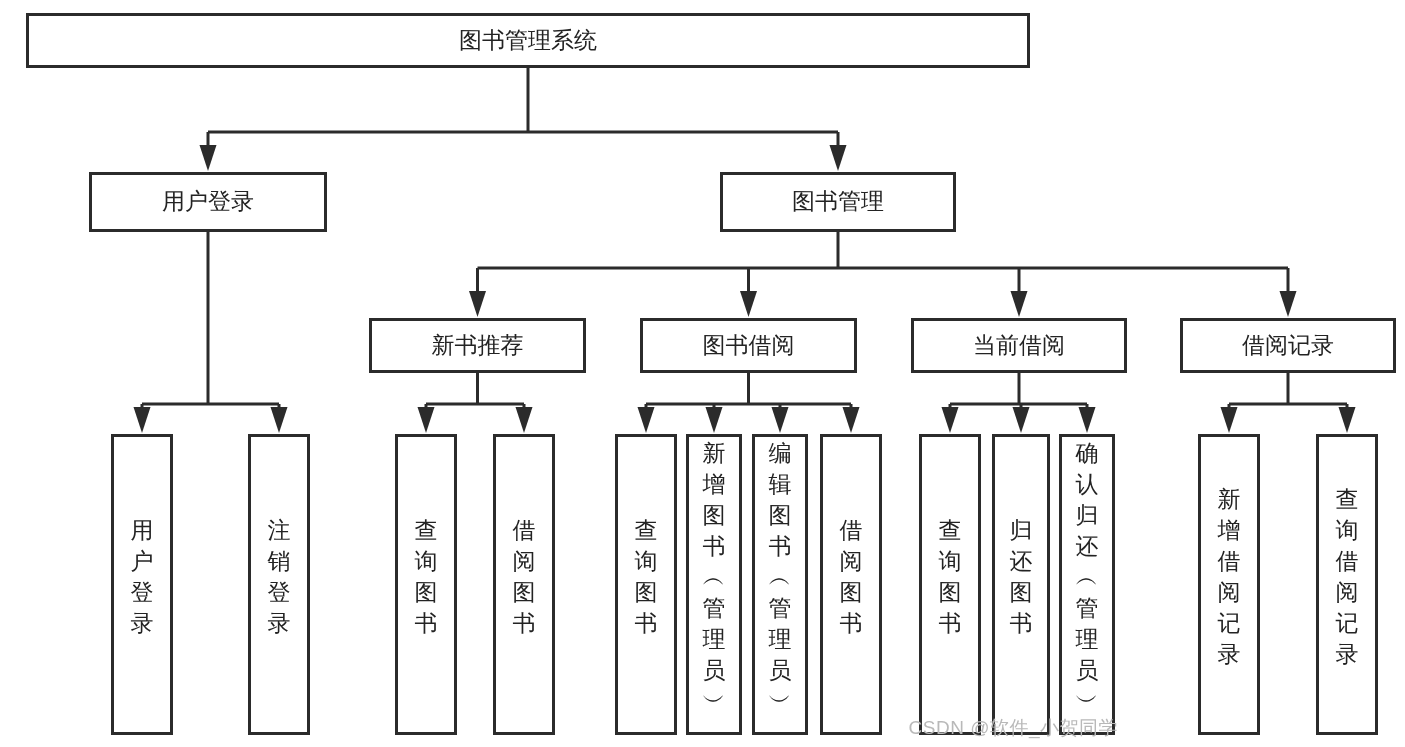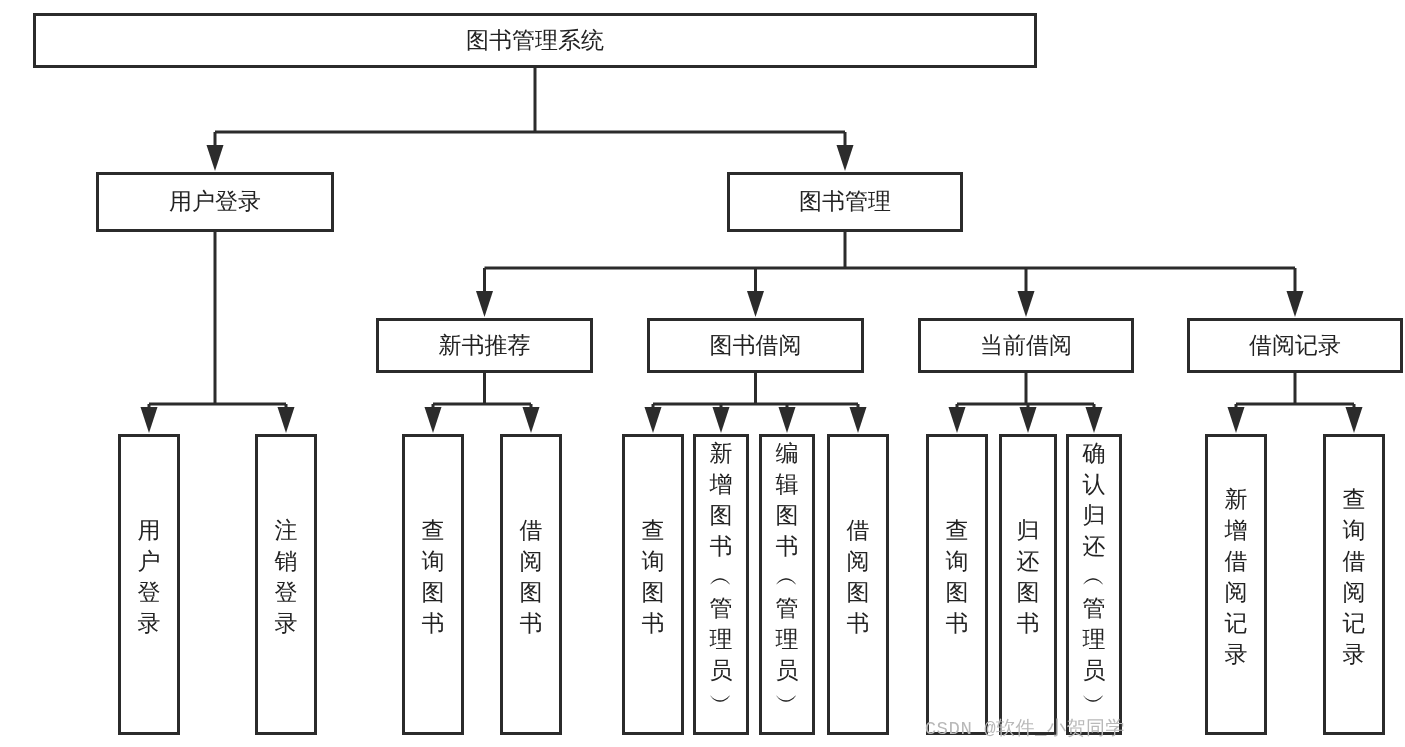--- a/index.html
+++ b/index.html
@@ -9,21 +9,21 @@
   }
   body {
     width: 1405px;
     height: 747px;
     position: relative;
     overflow: hidden;
     font-family: "Liberation Sans", "DejaVu Sans", sans-serif;
   }
   #diagram-root {
     position: absolute;
-    left: 15px;
+    left: 8px;
     top: 0;
     width: 1118px;
     height: 747px;
   }
   svg#tree-svg {
     display: block;
     width: 1405px;
     height: 747px;
     background: #ffffff;
   }
@@ -52,21 +52,21 @@
     stroke-linecap: butt;
   }
   .connector-arrow {
     fill: #2b2b2b;
     stroke: none;
   }
   .watermark-text {
     position: absolute;
     right: 8px;
     bottom: 6px;
-    font-family: Liberation Mono, monospace;
+    font-family: Liberation Sans, sans-serif;
     font-size: 19px;
     color: #b9b9b9;
     letter-spacing: 0.5px;
     white-space: nowrap;
     user-select: none;
   }
 </style>
 </head>
 <body>
 

